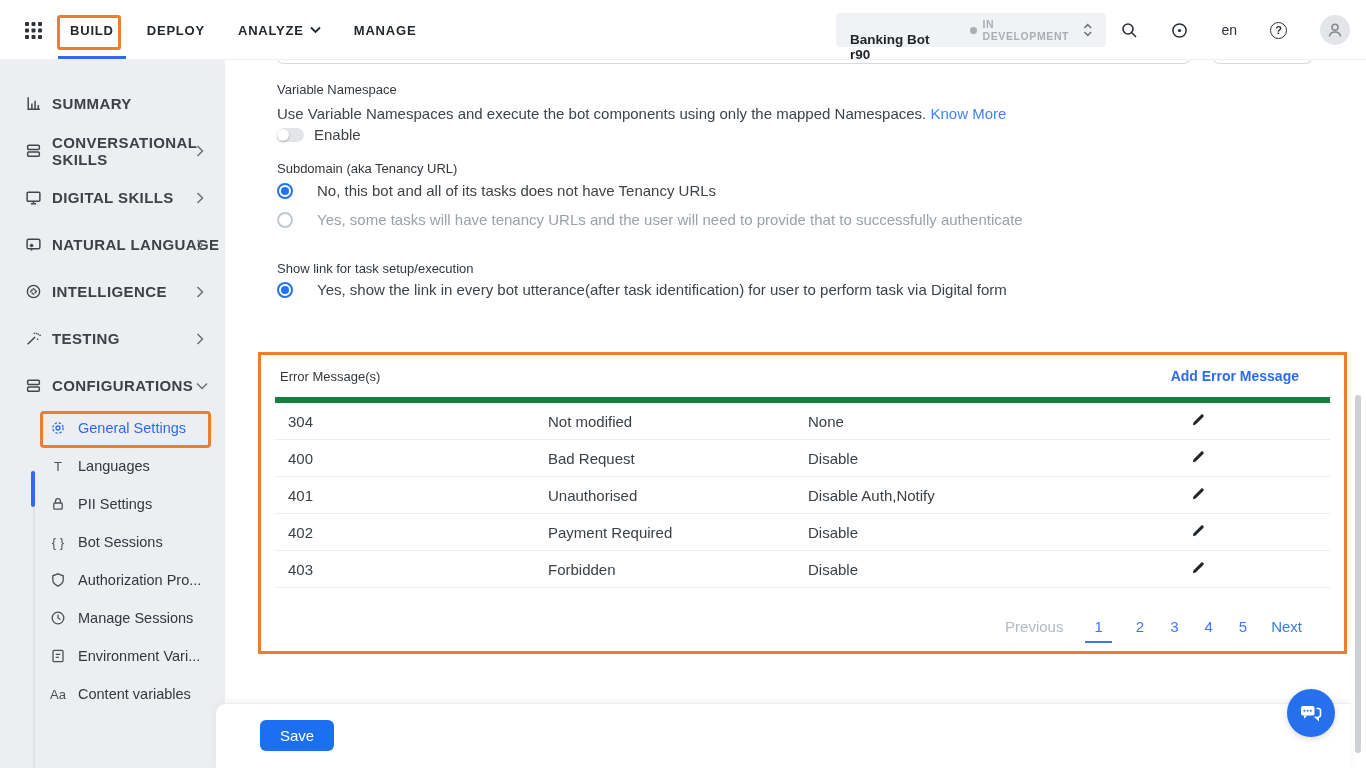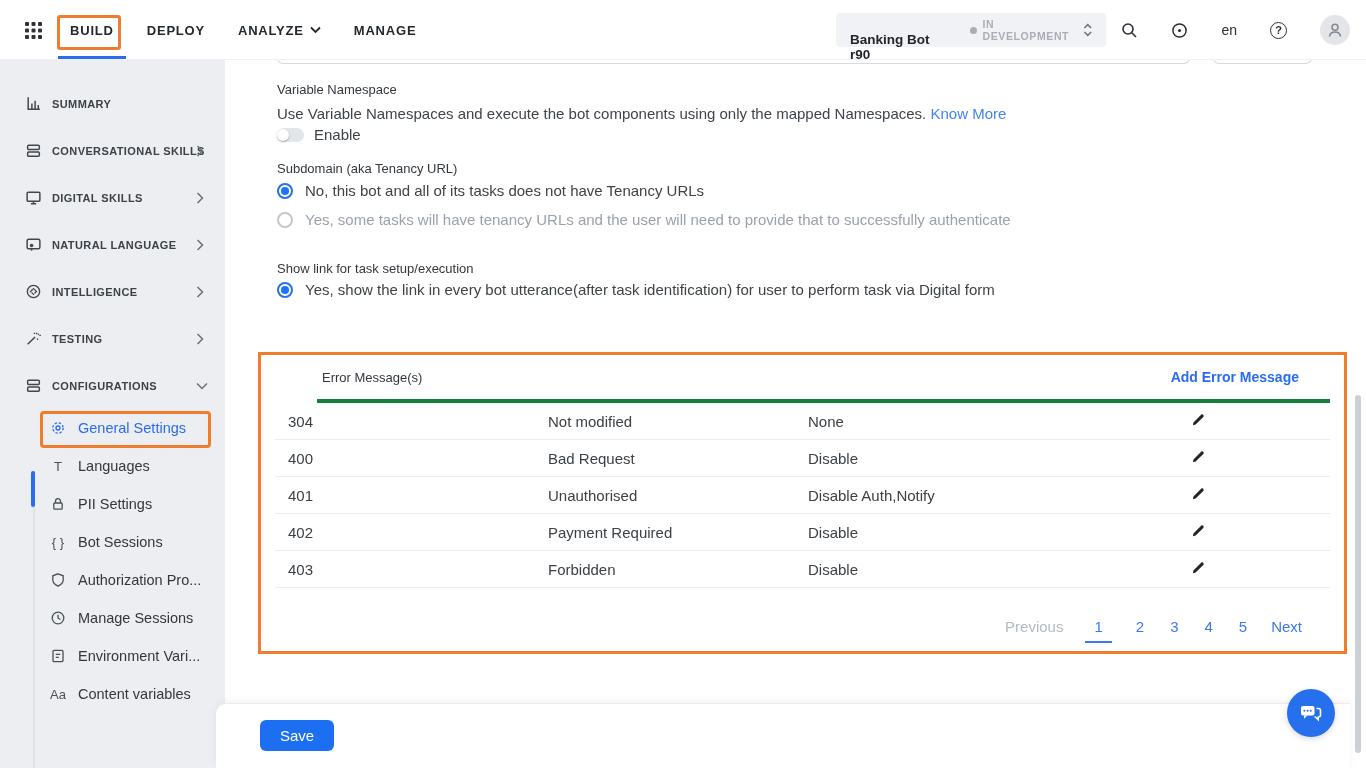--- a/index.html
+++ b/index.html
@@ -24,21 +24,21 @@
   .icon-btn { display:flex; align-items:center; justify-content:center; cursor:pointer; }
   .lang { font-size:14px; color:#2a2f35; cursor:pointer; }
   .help-circle { width:17px; height:17px; border:1.4px solid #2a2f35; border-radius:50%; font-size:11px; color:#2a2f35;
                  display:flex; align-items:center; justify-content:center; font-weight:700; }
   .avatar { width:30px; height:30px; border-radius:50%; background:#e3e5e9; display:flex; align-items:center; justify-content:center; cursor:pointer; }
 
   
   .sidebar { position:absolute; left:0; top:60px; width:225px; height:708px; background:#eceef1; padding-top:20px; z-index:10; }
   .side-item { position:relative; height:47px; display:flex; align-items:center; cursor:pointer; }
   .side-item .s-icon { position:absolute; left:25px; width:17px; height:17px; }
-  .side-item .s-label { position:absolute; left:52px; font-size:11px; font-weight:700; letter-spacing:.4px; color:#3c4248; }
+  .side-item .s-label { position:absolute; left:52px; font-size:15px; font-weight:700; letter-spacing:.4px; color:#3c4248; }
   .side-item .s-chev { position:absolute; left:196px; }
   .rail { position:absolute; left:33px; top:410px; width:2px; height:300px; background:#dfe2e7; }
   .rail-active { position:absolute; left:31px; top:411px; width:4px; height:36px; background:#2b6bed; border-radius:2px; }
   .child-item { position:relative; height:38px; display:flex; align-items:center; cursor:pointer;padding-left:20px; }
   .child-item .c-icon { position:absolute; left:50px; width:16px; height:16px; display:flex; align-items:center; justify-content:center;
                         font-size:13px; color:#4a5157; }
   .child-item .c-label { position:absolute; left:78px; font-size:14.5px; color:#33383e; }
   .child-item.active .c-label { color:#2b6bed; }
   .txt-icon { font-size:13px; color:#4a5157; }
   .t-icon { font-size:15px; }
@@ -47,31 +47,31 @@
   .content { position:absolute; left:225px; top:60px; width:910px; height:708px; background:#fff; }
   .partial-input { position:absolute; left:52px; top:-2px; width:913px; height:6px; border:1px solid #d7dae0; border-top:none; border-radius:0 0 6px 6px; }
   .partial-btn { position:absolute; left:988px; top:-2px; width:99px; height:6px; border:1px solid #d7dae0; border-top:none; border-radius:0 0 6px 6px; }
   .sec-title { position:absolute; left:52px; font-size:13px; color:#33383d; }
   .vn-desc { position:absolute; left:52px; top:45px; font-size:15px; color:#3f444a; }
   .link { color:#4184f3; cursor:pointer; }
   .toggle-row { position:absolute; left:52px; top:66px; display:flex; align-items:center; gap:10px; }
   .toggle { position:relative; width:27px; height:14px; background:#e2e5e9; border-radius:7px; cursor:pointer; }
   .toggle .knob { position:absolute; left:0; top:1px; width:12px; height:12px; background:#fff; border-radius:50%; box-shadow:0 1px 2px rgba(0,0,0,.3); }
   .toggle-label { font-size:15px; color:#3e4347; }
-  .opt-row { position:absolute; left:52px; display:flex; align-items:center; gap:12px; cursor:pointer; }
+  .opt-row { position:absolute; left:52px; display:flex; align-items:center; gap:24px; cursor:pointer; }
   .radio { width:16px; height:16px; border-radius:50%; border:2px solid #c3c8cd; position:relative; flex:0 0 auto; }
   .radio.sel { border-color:#2273f1; }
   .radio.sel::after { content:""; position:absolute; left:2px; top:2px; width:8px; height:8px; border-radius:50%; background:#2273f1; }
   .opt-label { font-size:15px; color:#3e4347; }
   .opt-label.muted { color:#9ba1a8; }
 
   
   .err-table { position:absolute; left:33px; top:292px; width:1089px; height:302px; border:3px solid #ee7d2e; background:#fff; }
   .tbl-pad { padding:0 14px; }
-  .tbl-head { display:flex; align-items:center; height:48px; border-bottom:4px solid #15803d; padding:0 31px 0 5px;margin-left:42px; }
+  .tbl-head { display:flex; align-items:center; height:48px; border-bottom:6px solid #15803d; padding:0 31px 0 5px; }
   .tbl-title { font-size:13px; color:#33383d; }
   .add-link { margin-left:auto; font-size:14px; font-weight:700; color:#2b6bed; cursor:pointer; }
   .tbl-row { display:flex; align-items:center; height:37px; border-bottom:1px solid #eaecee; padding-left:13px; font-size:15px; color:#3c4146; }
   .col-code { width:260px; }
   .col-desc { width:260px; }
   .col-action { width:380px; }
   .edit-btn { width:20px; height:20px; border:none; background:transparent; cursor:pointer; padding:0; }
   .pager { position:absolute; right:42px; top:263px; display:flex; gap:22px; font-size:15px; align-items:flex-start; }
   .pg-prev { color:#b4bac1; }
   .pg-num { color:#3c79f0; cursor:pointer; padding:0 2px; }

